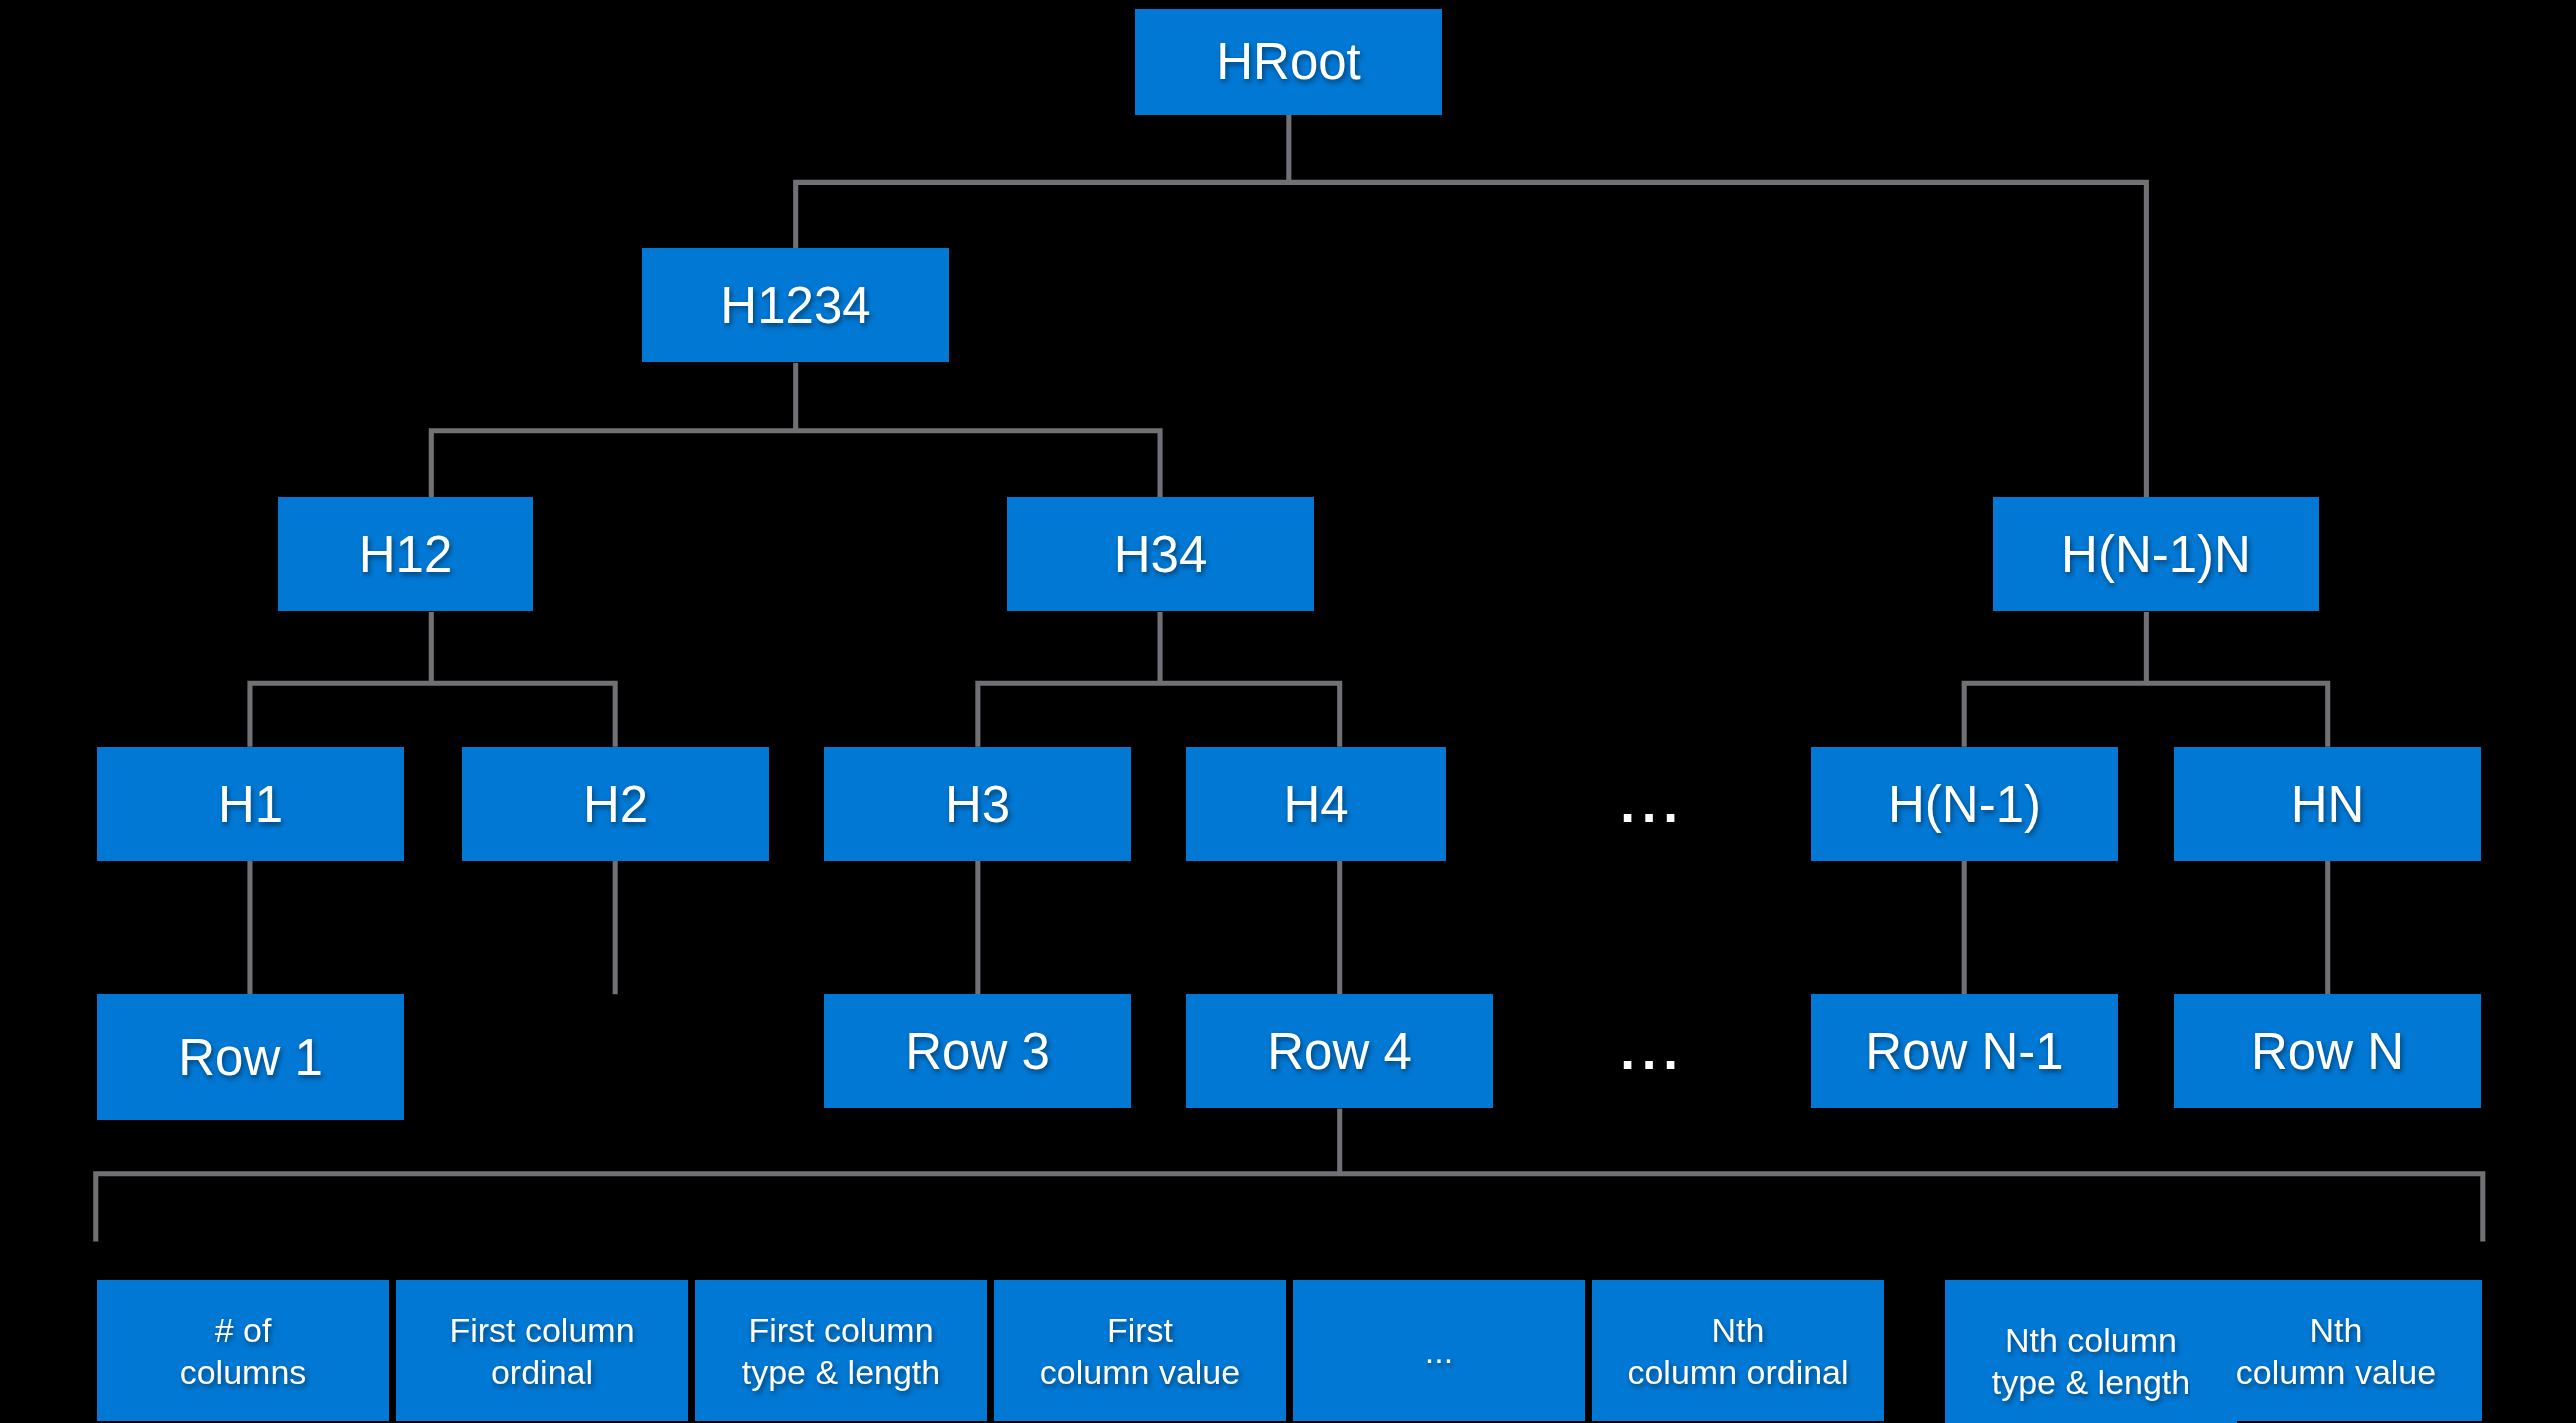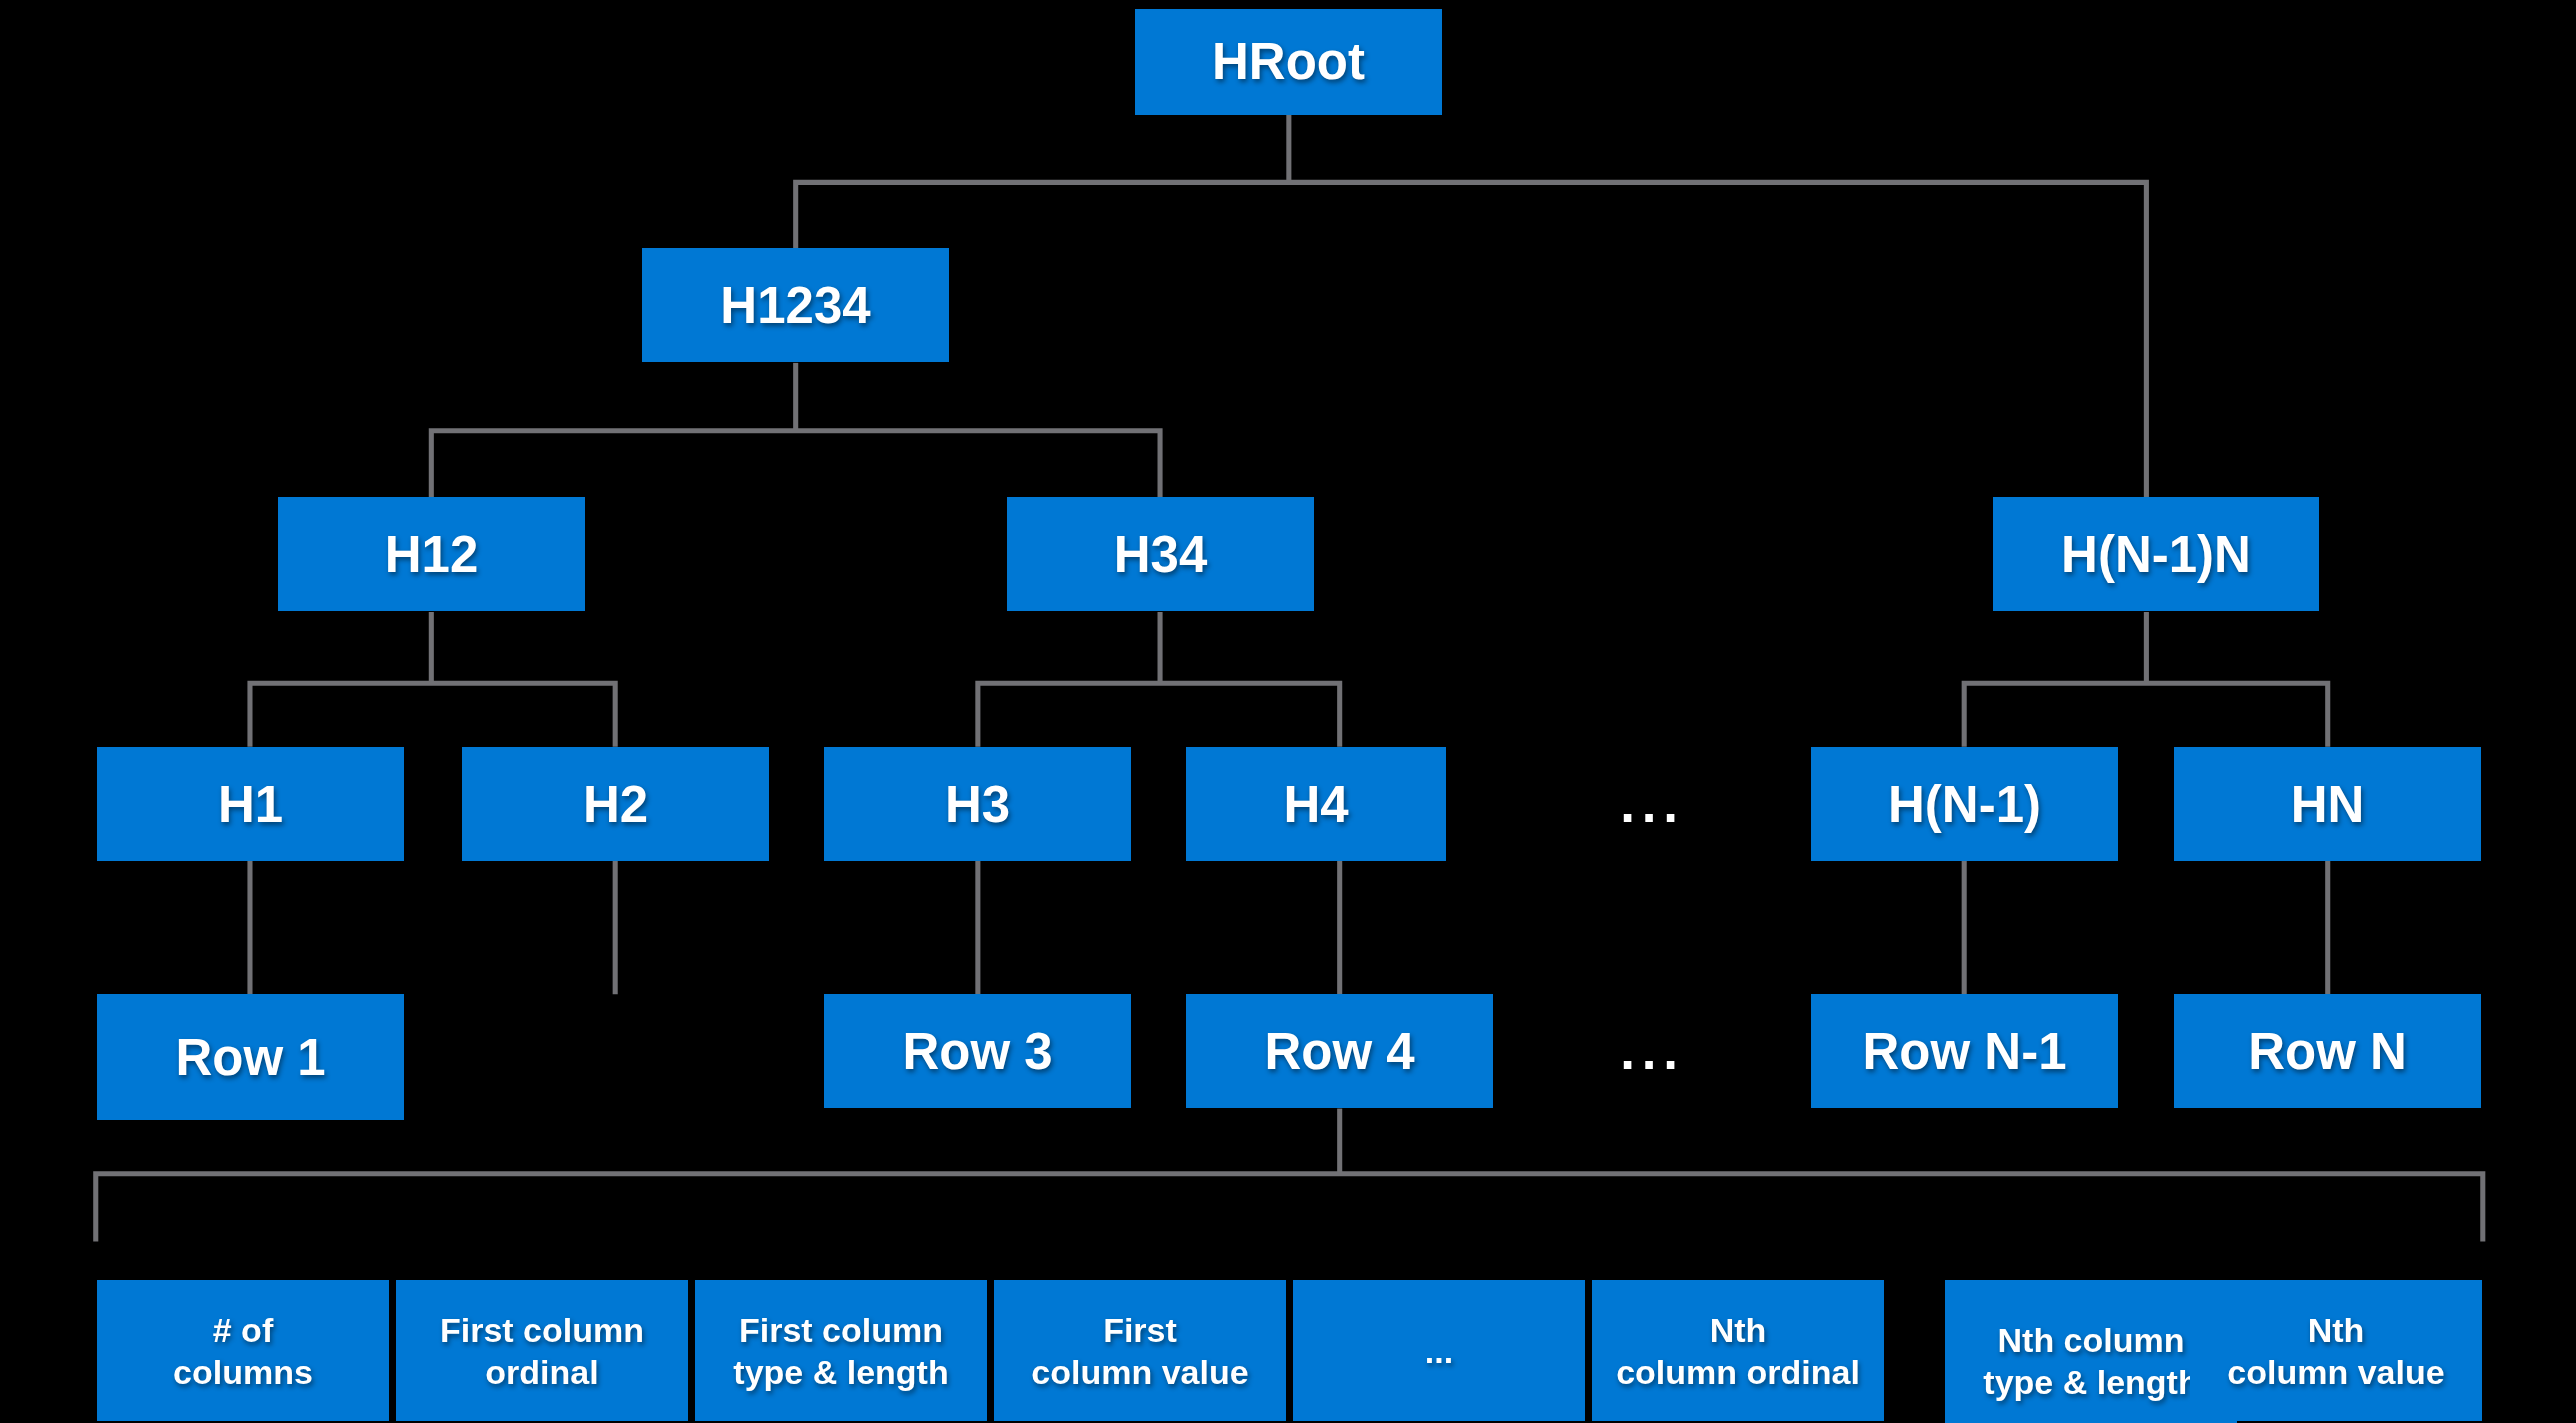--- a/index.html
+++ b/index.html
@@ -16,21 +16,21 @@
     font-family:"Liberation Sans",sans-serif;
     overflow:hidden;
   }
   svg.connectors{position:absolute;left:0;top:0;}
   svg.connectors path{stroke:var(--line);stroke-width:6;fill:none;}
   .node{
     position:absolute;
     background:var(--blue);
     color:var(--text);
     display:flex;align-items:center;justify-content:center;
-    font-weight:700;font-size:51px;
+    font-weight:400;font-size:51px;
     text-shadow:1.7px 2.5px 5.1px rgba(0,0,0,.45);
   }
   .field{
     font-size:34px;line-height:42px;
     white-space:pre-line;text-align:center;
   }
   .dots{
     position:absolute;
     color:var(--text);
     display:flex;align-items:center;justify-content:center;
@@ -68,21 +68,21 @@
     <path d="M2747 1015 V1173"></path>
 
     <path d="M1581 1308 V1385"></path>
     <path d="M113 1465 V1385 H2930 V1465"></path>
   </svg>
 
   <div class="node" style="left:1135px;top:8.5px;width:307px;height:106px">HRoot</div>
 
   <div class="node" style="left:642px;top:248px;width:307px;height:114px">H1234</div>
 
-  <div class="node" style="left:278px;top:497px;width:307px;height:114px">H12</div>
+  <div class="node" style="left:278px;top:497px;width:255px;height:114px">H12</div>
   <div class="node" style="left:1007px;top:497px;width:307px;height:114px">H34</div>
   <div class="node" style="left:1993px;top:497px;width:326px;height:114px">H(N-1)N</div>
 
   <div class="node" style="left:97px;top:747px;width:307px;height:114px">H1</div>
   <div class="node" style="left:462px;top:747px;width:307px;height:114px">H2</div>
   <div class="node" style="left:824px;top:747px;width:307px;height:114px">H3</div>
   <div class="node" style="left:1186px;top:747px;width:260px;height:114px">H4</div>
   <div class="dots" style="left:1568px;top:761px;width:169px;height:85px">...</div>
   <div class="node" style="left:1811px;top:747px;width:307px;height:114px">H(N-1)</div>
   <div class="node" style="left:2174px;top:747px;width:307px;height:114px">HN</div>

